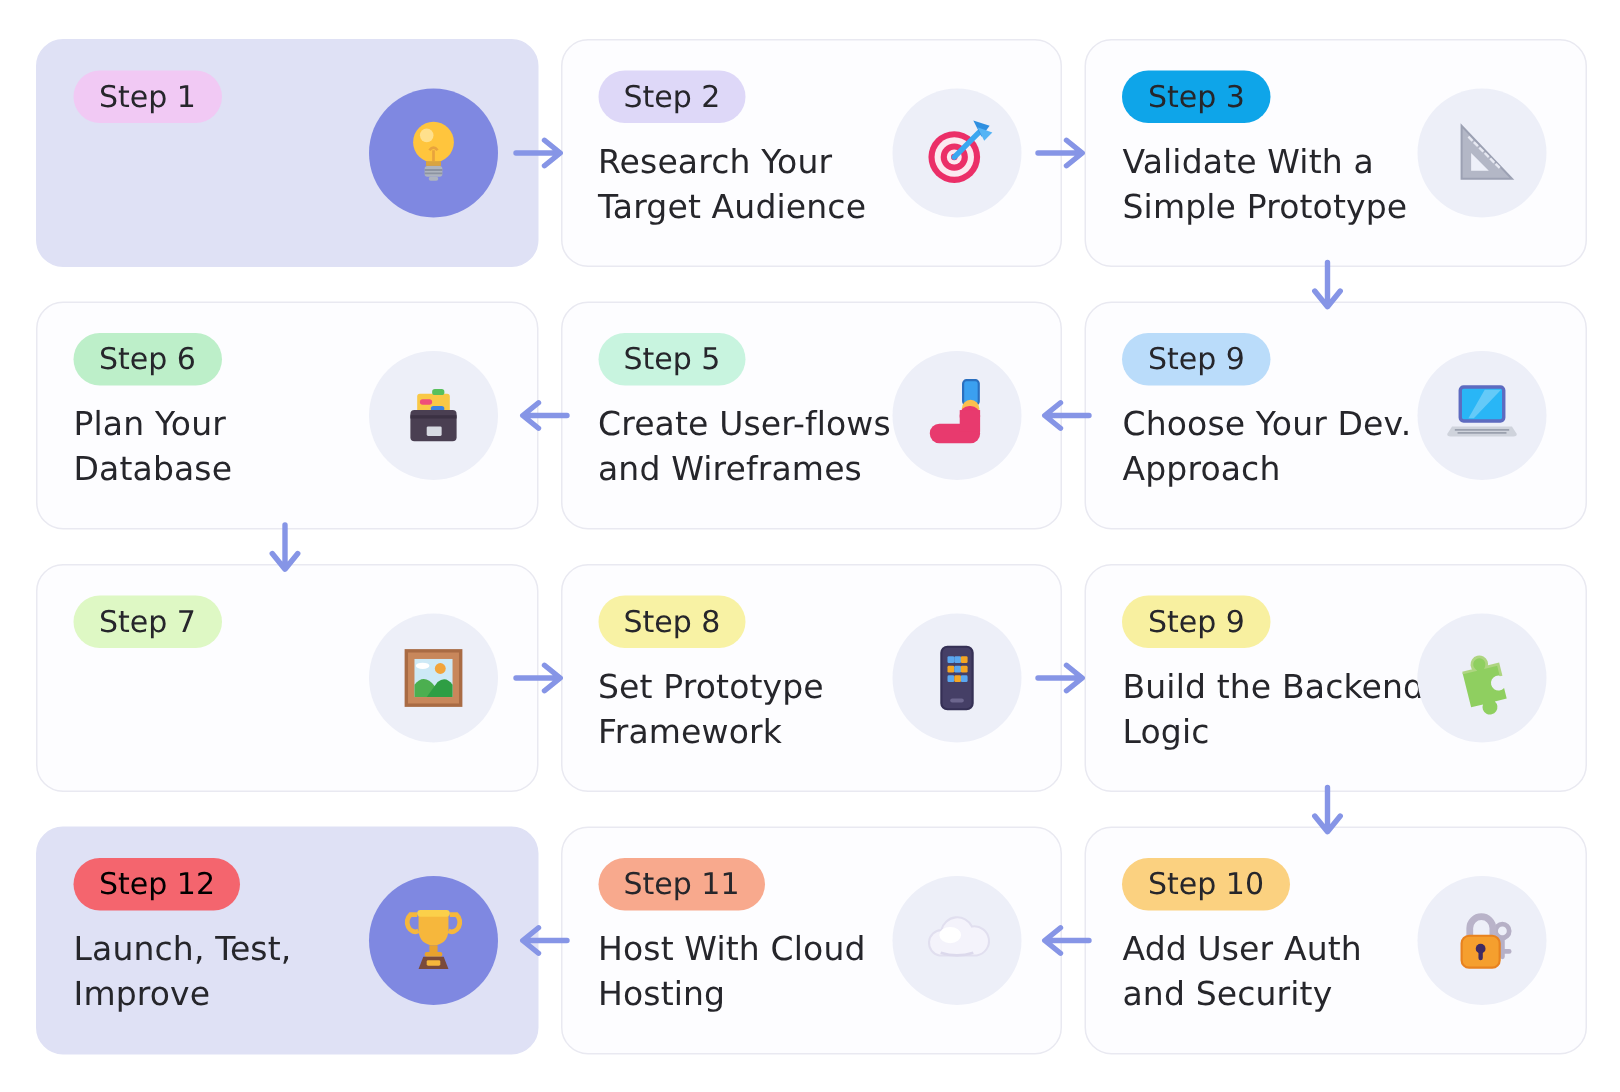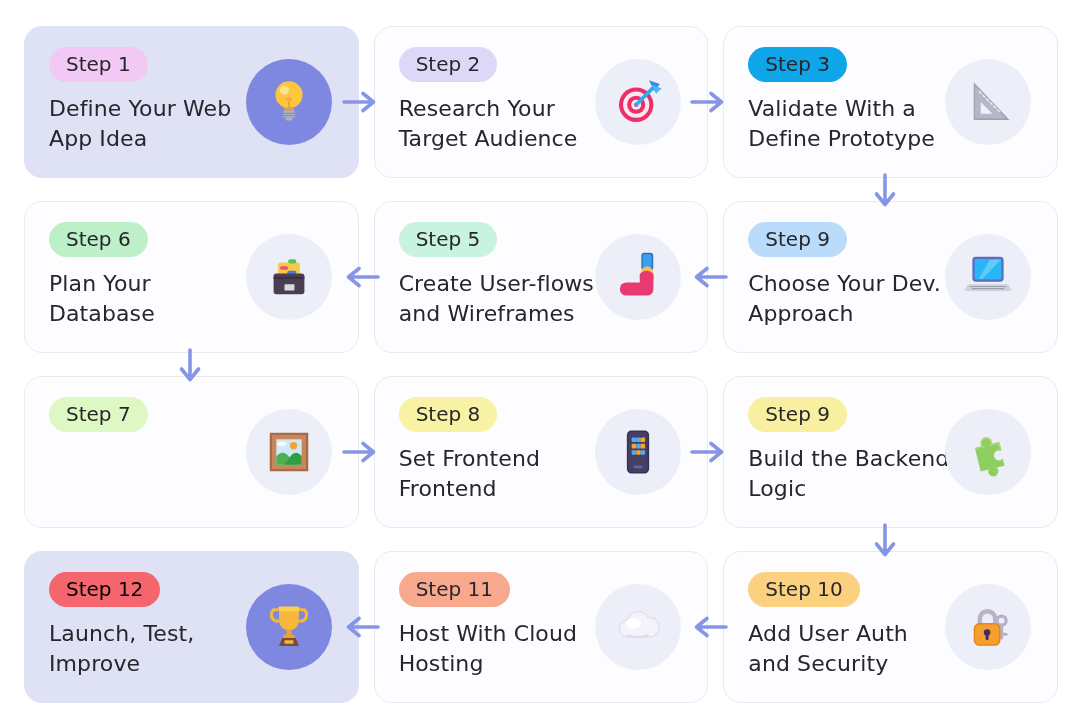--- a/index.html
+++ b/index.html
@@ -40,21 +40,20 @@
   .arrow svg{display:block;}
 </style>
 </head>
 <body>
 
 <div class="stage">
   <div class="grid">
 
     <div class="card hl">
       <span class="badge b1">Step 1</span>
-      <div class="title">Define Your Web App Idea</div>
       <div class="circle">
         <svg viewBox="0 0 64 64">
           <circle cx="32" cy="24" r="15" fill="#ffc53d"></circle>
           <circle cx="27" cy="19" r="5" fill="#ffe08c"></circle>
           <path d="M29 30 q3 -4 6 0 M32 30 v8" stroke="#e8a33d" stroke-width="2" fill="none"></path>
           <rect x="26.5" y="38" width="11" height="3.5" fill="#d9a441"></rect>
           <rect x="25.5" y="41.5" width="13" height="8" rx="2" fill="#aeb4bf"></rect>
           <path d="M25.5 44.5 h13 M25.5 47 h13" stroke="#8c93a1" stroke-width="1.4"></path>
           <rect x="28.5" y="49.5" width="7" height="3" rx="1.5" fill="#aeb4bf"></rect>
         </svg>
@@ -73,21 +72,21 @@
           <circle cx="30" cy="35" r="2.4" fill="#eb2f68"></circle>
           <path d="M30 35 L48 17" stroke="#3ba7f0" stroke-width="4" stroke-linecap="round"></path>
           <polygon points="44,8 56,12 50,20" fill="#2f8fe0"></polygon>
           <polygon points="47,13 58,17 52,23" fill="#55b4f5"></polygon>
         </svg>
       </div>
     </div>
 
     <div class="card">
       <span class="badge b3">Step 3</span>
-      <div class="title">Validate With a Define Prototype</div>
+      <div class="title">Validate With a Simple Prototype</div>
       <div class="circle">
         <svg viewBox="0 0 64 64">
           <path d="M17 12 L17 51 L54 51 Z" fill="#b3b7c6"></path>
           <path d="M17 12 L17 51 L54 51 Z" fill="none" stroke="#9ca1b3" stroke-width="1.5"></path>
           <path d="M24 32 L24 45 L37 45 Z" fill="#eef0f9"></path>
           <path d="M22 20 l3 3 M26 24 l3 3 M30 28 l3 3 M34 32 l3 3 M38 36 l3 3 M42 40 l3 3" stroke="#e7e9f2" stroke-width="1.8"></path>
         </svg>
       </div>
     </div>
 
@@ -143,21 +142,21 @@
           <circle cx="37" cy="25" r="4" fill="#f2a43a"></circle>
           <ellipse cx="24" cy="23" rx="5" ry="2.3" fill="#ffffff"></ellipse>
           <path d="M18 46 V37 Q25 28 33 38 L39 46 Z" fill="#4caf50"></path>
           <path d="M27 46 L35 35 Q41 30 46 37 L46 46 Z" fill="#2e9e44"></path>
         </svg>
       </div>
     </div>
 
     <div class="card">
       <span class="badge b8">Step 8</span>
-      <div class="title">Set Frontend Frontend</div>
+      <div class="title">Set Prototype Framework</div>
       <div class="circle">
         <svg viewBox="0 0 64 64">
           <rect x="20.5" y="9" width="23" height="46" rx="4.5" fill="#453f66" stroke="#353055" stroke-width="1.6"></rect>
           <rect x="25" y="16" width="5" height="5" rx="1" fill="#5aa7f0"></rect>
           <rect x="29.8" y="16" width="5" height="5" rx="1" fill="#5aa7f0" transform="translate(0.2 0)"></rect>
           <rect x="34.8" y="16" width="5" height="5" rx="1" fill="#f5a623"></rect>
           <rect x="25" y="23" width="5" height="5" rx="1" fill="#f5a623"></rect>
           <rect x="30" y="23" width="5" height="5" rx="1" fill="#5aa7f0"></rect>
           <rect x="34.8" y="23" width="5" height="5" rx="1" fill="#f5a623"></rect>
           <rect x="25" y="30" width="5" height="5" rx="1" fill="#5aa7f0"></rect>

